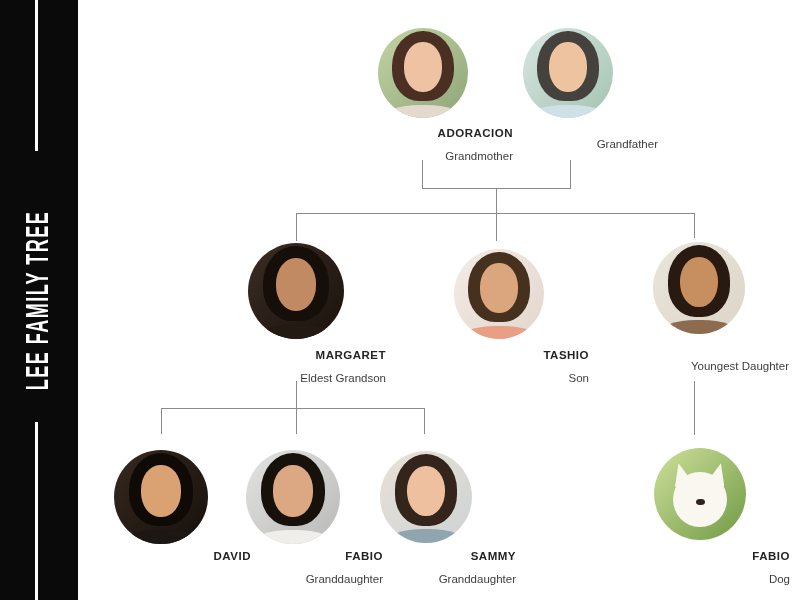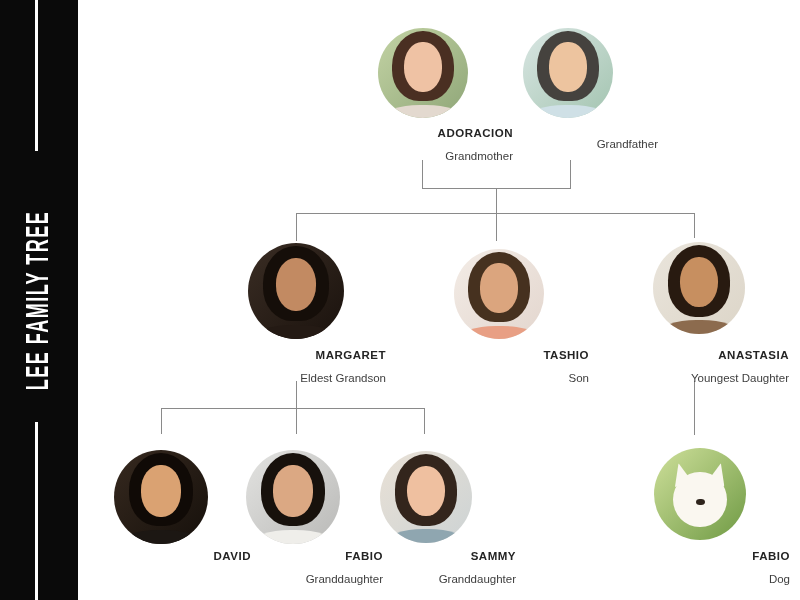--- a/index.html
+++ b/index.html
@@ -124,21 +124,20 @@
     </div>
   </div>
 
   <div class="member" style="--cx:699px;--cy:288px;--r:46px;--ly:349px">
     <div class="photo person" style="--bg: #eae5dc; --bg2: #dcd5c8; --hair: #281a10; --skin: #c78f60; --shirt: #8c6b4e;">
       <div class="p-hair"></div>
       <div class="p-face"></div>
       <div class="p-body"></div>
     </div>
     <div class="label">
-      <div class="m-name">ANASTASIA</div>
       <div class="m-role">Youngest Daughter</div>
     </div>
   </div>
 
   <div class="member" style="--cx:161px;--cy:497px;--r:47px;--ly:550px">
     <div class="photo person" style="--bg: #36291f; --bg2: #16100b; --hair: #100a06; --skin: #daa272; --shirt: #1c1713;">
       <div class="p-hair"></div>
       <div class="p-face"></div>
       <div class="p-body"></div>
     </div>

